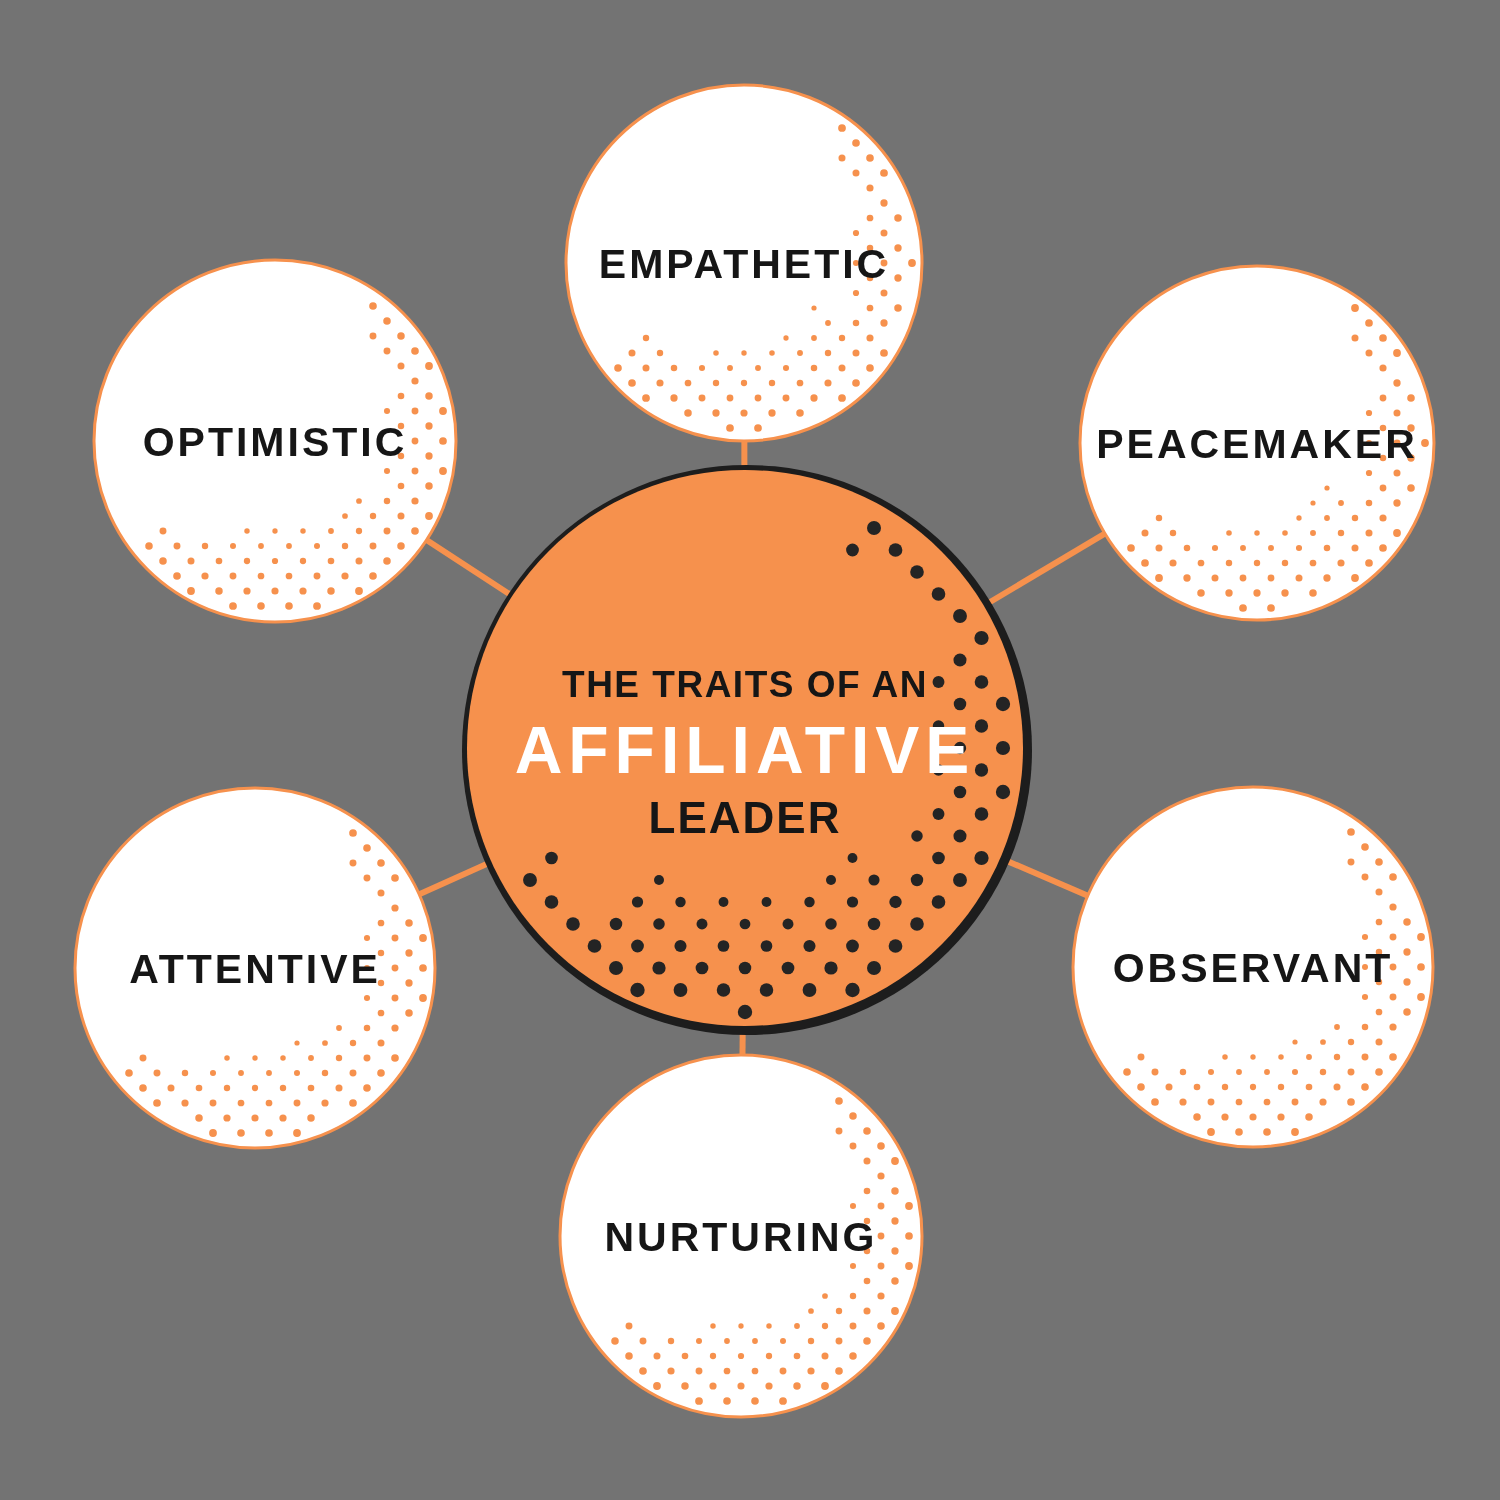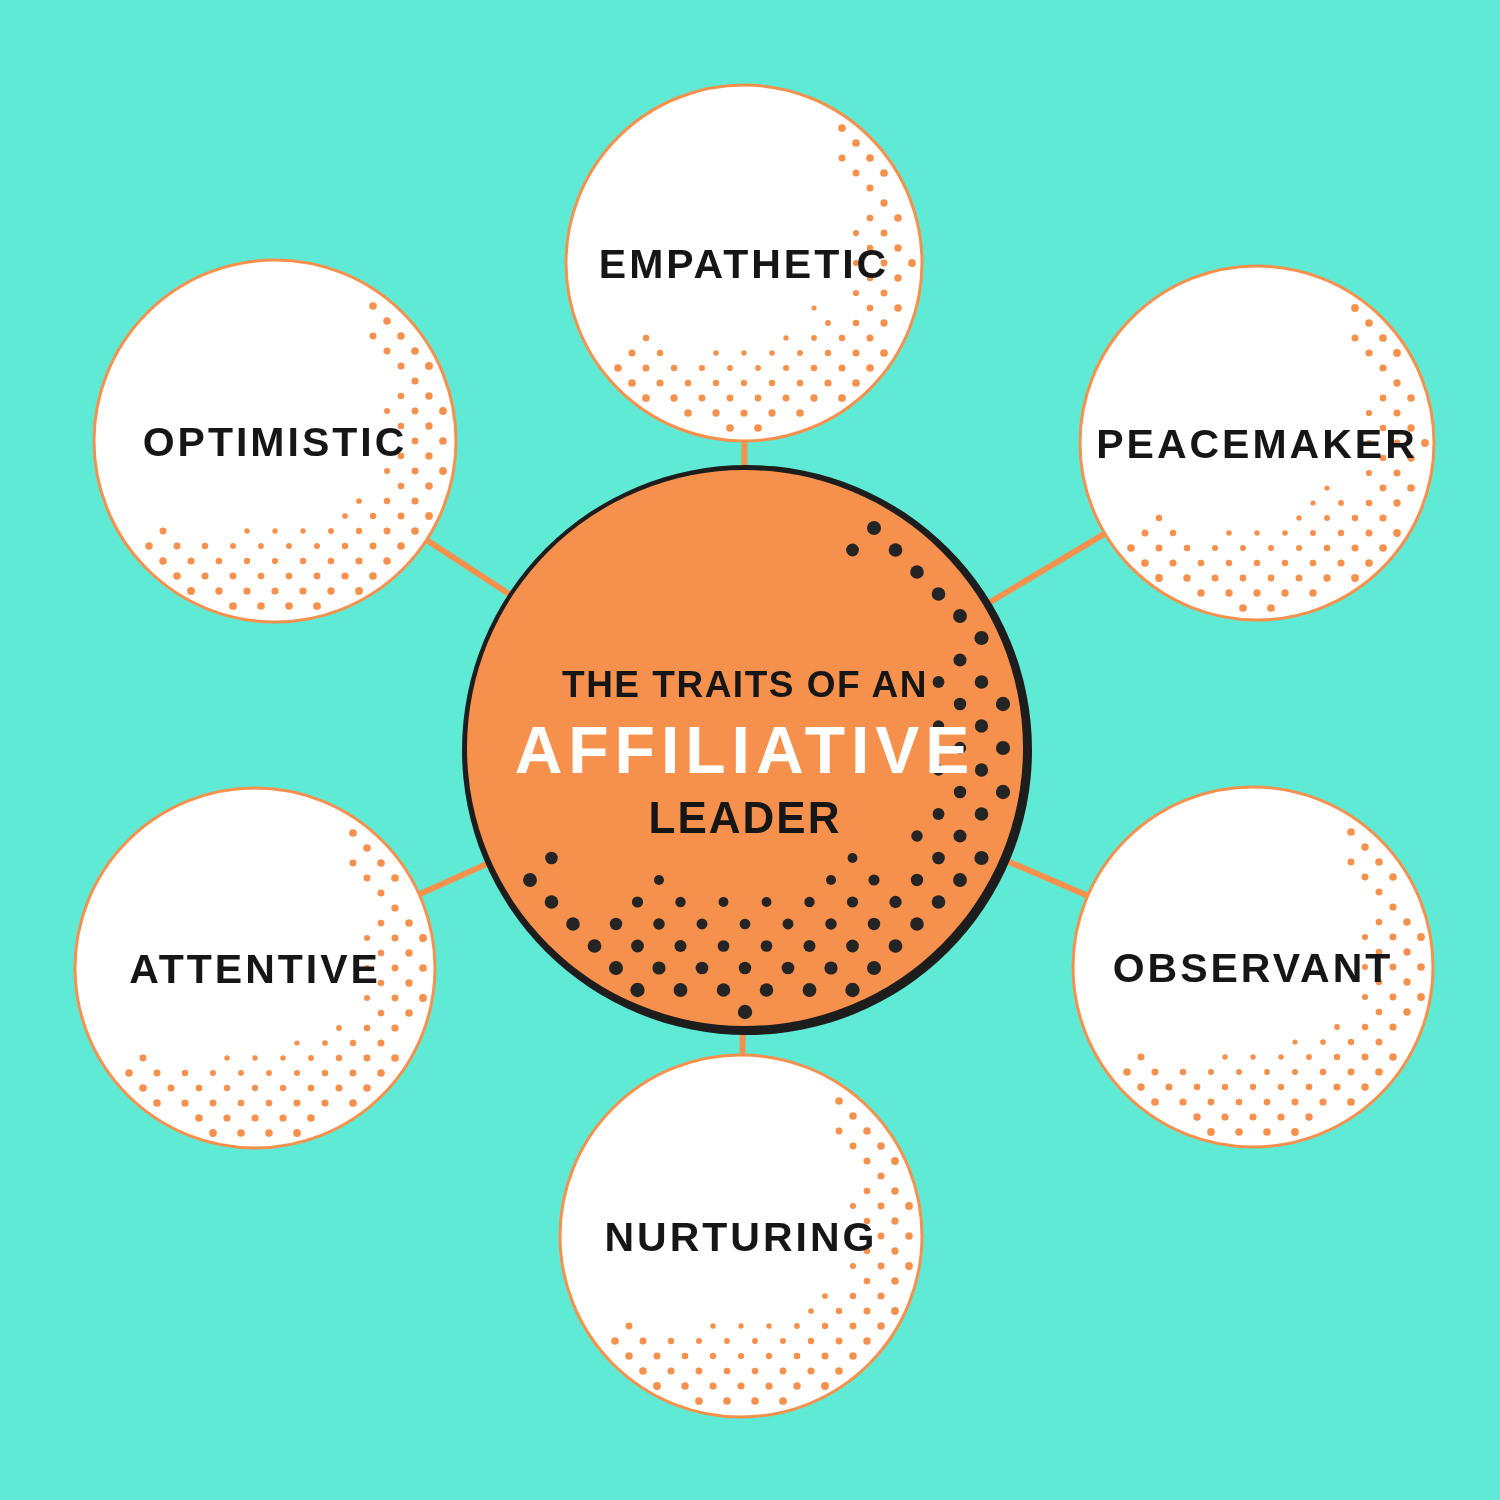--- a/index.html
+++ b/index.html
@@ -4,21 +4,21 @@
 <style>
   html, body {
     margin: 0;
     padding: 0;
     background: #000000;
   }
   .canvas {
     position: relative;
     width: 1500px;
     height: 1500px;
-    background: #5eead4;
+    background: #737373;
     overflow: hidden;
   }
   svg { display: block; }
 
   .connector {
     stroke: #F6914D;
     stroke-width: 6;
     fill: none;
   }
   .sat-circle {

